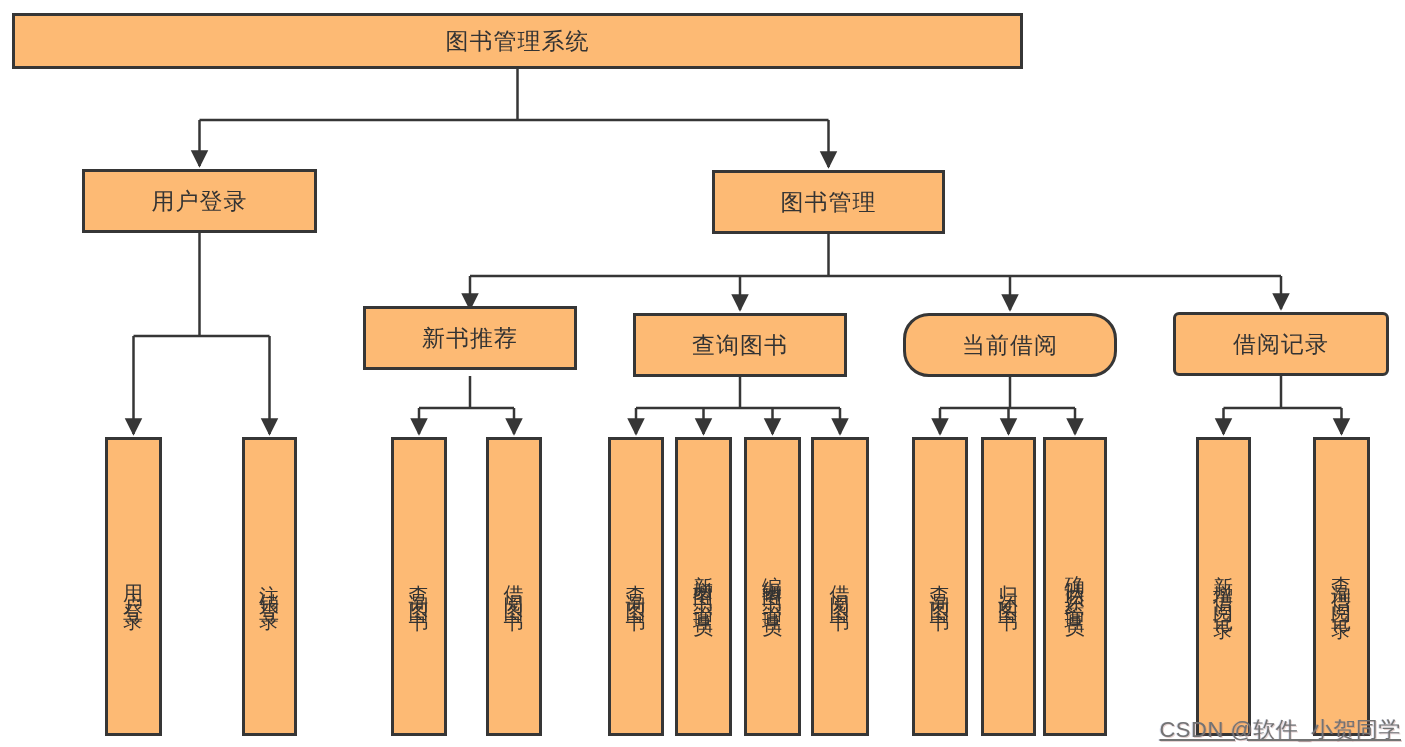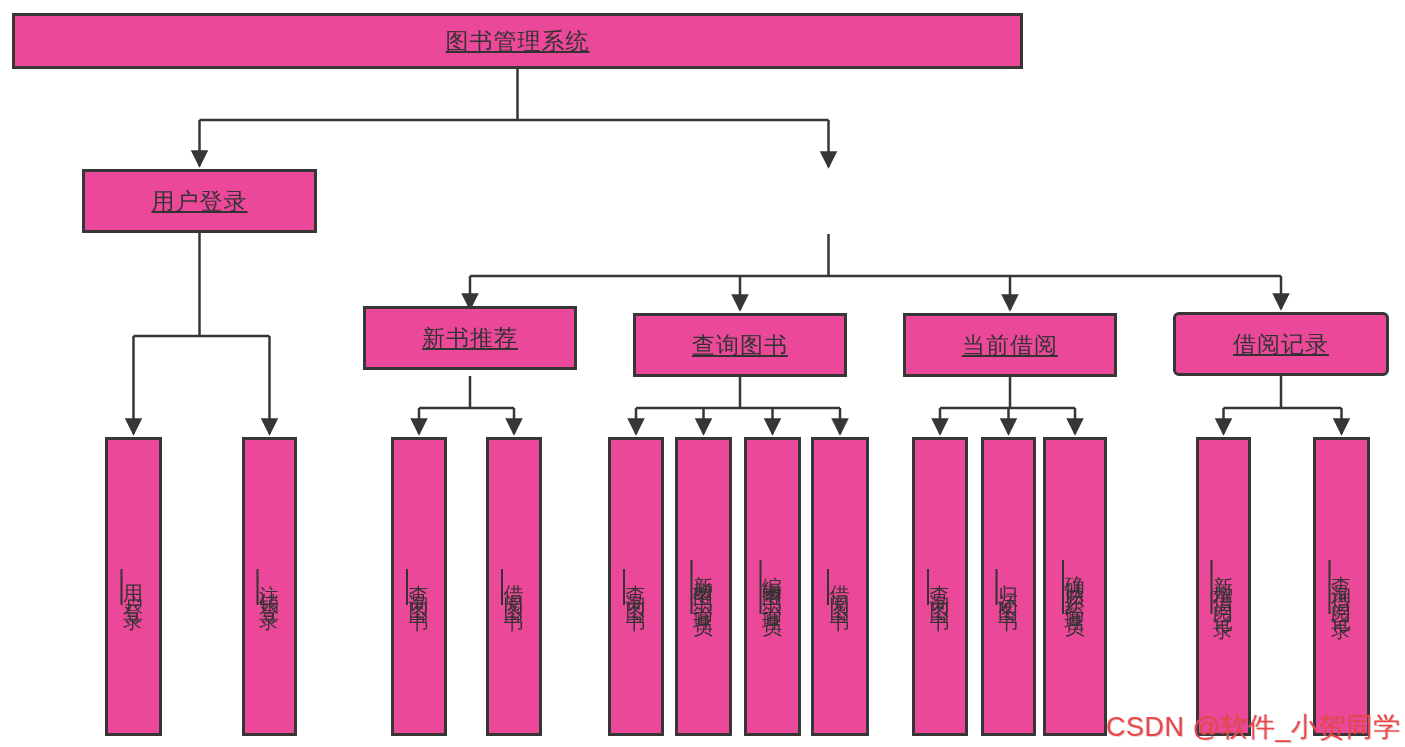--- a/index.html
+++ b/index.html
@@ -17,26 +17,25 @@
   }
   #connectors {
     position: absolute;
     left: 0; top: 0;
     width: 1405px; height: 747px;
   }
   .node {
     position: absolute;
     box-sizing: border-box;
     border: 3px solid #363636;
-    background: #ec4899;
+    background: #fdba74;
     color: #333333;
     display: flex;
     align-items: center;
     justify-content: center;
-    text-decoration: underline;
   }
   .hbox {
     font-size: 23px;
     letter-spacing: 1px;
     white-space: nowrap;
   }
   .vbox {
     writing-mode: vertical-rl;
     text-orientation: mixed;
     font-size: 20px;
@@ -44,26 +43,27 @@
     line-height: 1;
     overflow: visible;
   }
   .vbox-long {
     letter-spacing: 6px;
   }
   #watermark {
     position: absolute;
     right: 4px;
     bottom: 2px;
-    font-size: 27px;
+    font-size: 22px;
     letter-spacing: 0.5px;
-    color: #ef4444;
+    color: #737373;
     text-shadow: 1px 1px 0 rgba(150,80,80,0.25), -1px 0 0 rgba(120,140,200,0.25);
     white-space: nowrap;
     pointer-events: none;
+    text-decoration: underline;
   }
 </style>
 </head>
 <body>
 
 <div id="canvas">
 
   <svg id="connectors" viewBox="0 0 1405 747" xmlns="http://www.w3.org/2000/svg">
     <defs>
       <marker id="arrow" viewBox="0 0 10 10" refX="9" refY="5" markerWidth="7" markerHeight="8.5" orient="auto-start-reverse">
@@ -110,24 +110,25 @@
       <path d="M1281,376 V408"></path>
       <path d="M1223.5,408 H1341.5"></path>
       <path d="M1223.5,408 V434" marker-end="url(#arrow)"></path>
       <path d="M1341.5,408 V434" marker-end="url(#arrow)"></path>
     </g>
   </svg>
 
   <div class="node hbox" style="left:12px; top:13px; width:1011px; height:56px;">图书管理系统</div>
 
   <div class="node hbox" style="left:82px; top:169px; width:235px; height:64px;">用户登录</div>
+  <div class="node hbox" style="left:712px; top:170px; width:233px; height:64px;">图书管理</div>
 
   <div class="node hbox" style="left:363px; top:306px; width:214px; height:64px;">新书推荐</div>
   <div class="node hbox" style="left:633px; top:313px; width:214px; height:64px;">查询图书</div>
-  <div class="node hbox" style="left:903px; top:313px; width:214px; height:64px;">当前借阅</div>
+  <div class="node hbox" style="left:903px; top:313px; width:214px; height:64px;border-radius:26px;">当前借阅</div>
   <div class="node hbox" style="left:1173px; top:312px; width:216px; height:64px;border-radius:6px;">借阅记录</div>
 
   <div class="node vbox" style="left:105px; top:437px; width:57px; height:299px;">用户登录</div>
   <div class="node vbox" style="left:242px; top:437px; width:55px; height:299px;">注销登录</div>
 
   <div class="node vbox" style="left:391px; top:437px; width:56px; height:299px;">查询图书</div>
   <div class="node vbox" style="left:486px; top:437px; width:56px; height:299px;">借阅图书</div>
 
   <div class="node vbox" style="left:608px; top:437px; width:56px; height:299px;">查询图书</div>
   <div class="node vbox vbox-long" style="left:675px; top:437px; width:57px; height:299px;">新增图书（管理员）</div>

